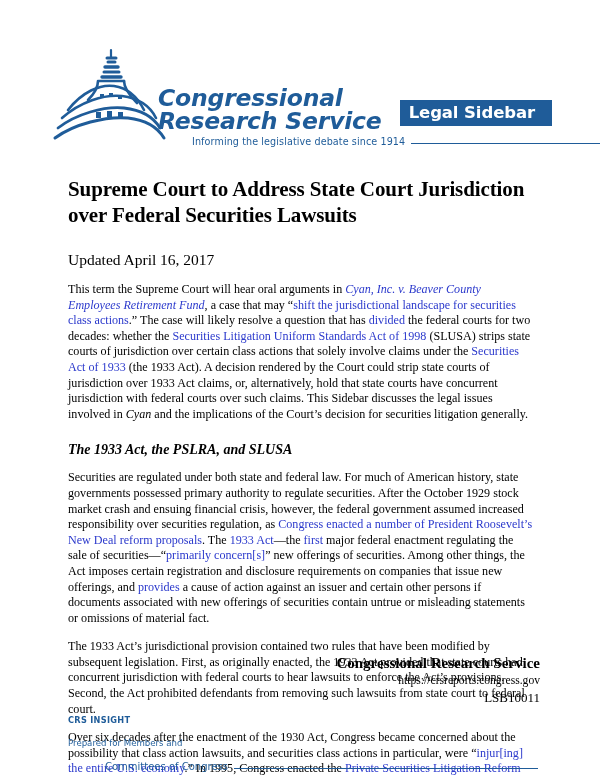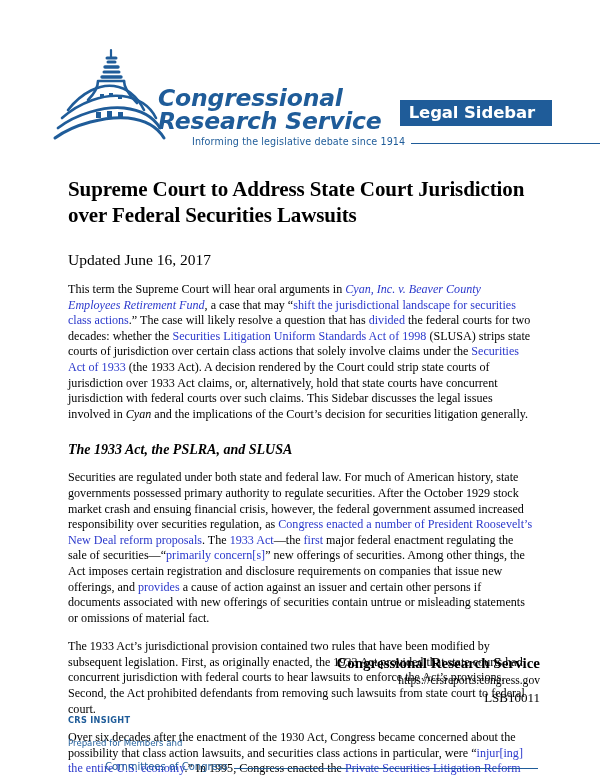--- a/index.html
+++ b/index.html
@@ -264,21 +264,21 @@
       <span class="tagline-rule"></span>
     </div>
 
     <div class="sidebar-badge">Legal Sidebar</div>
   </div>
 
   <div class="content">
 
     <h1 class="doc-title">Supreme Court to Address State Court Jurisdiction over Federal Securities Lawsuits</h1>
 
-    <p class="doc-date">Updated June 16, 2017</p>
+    <p class="doc-date">Updated April 16, 2017</p>
 
     <p class="body-par"><span>This term the Supreme Court will hear oral arguments in </span><a class="lnk-i" href="#">Cyan, Inc. v. Beaver County Employees Retirement Fund</a><span>, a case that may “</span><a class="lnk" href="#">shift the jurisdictional landscape for securities class actions</a><span>.” The case will likely resolve a question that has </span><a class="lnk" href="#">divided</a><span> the federal courts for two decades: whether the </span><a class="lnk" href="#">Securities Litigation Uniform Standards Act of 1998</a><span> (SLUSA) strips state courts of jurisdiction over certain class actions that solely involve claims under the </span><a class="lnk" href="#">Securities Act of 1933</a><span> (the 1933 Act). A decision rendered by the Court could strip state courts of jurisdiction over 1933 Act claims, or, alternatively, hold that state courts have concurrent jurisdiction with federal courts over such claims. This Sidebar discusses the legal issues involved in </span><span class="it">Cyan</span><span> and the implications of the Court’s decision for securities litigation generally.</span></p>
 
     <h2 class="section-head">The 1933 Act, the PSLRA, and SLUSA</h2>
 
     <p class="body-par"><span>Securities are regulated under both state and federal law. For much of American history, state governments possessed primary authority to regulate securities. After the October 1929 stock market crash and ensuing financial crisis, however, the federal government assumed increased responsibility over securities regulation, as </span><a class="lnk" href="#">Congress enacted a number of President Roosevelt’s New Deal reform proposals</a><span>. The </span><a class="lnk" href="#">1933 Act</a><span>—the </span><a class="lnk" href="#">first</a><span> major federal enactment regulating the sale of securities—“</span><a class="lnk" href="#">primarily concern[s]</a><span>” new offerings of securities. Among other things, the Act imposes certain registration and disclosure requirements on companies that issue new offerings, and </span><a class="lnk" href="#">provides</a><span> a cause of action against an issuer and certain other persons if documents associated with new offerings of securities contain untrue or misleading statements or omissions of material fact.</span></p>
 
     <p class="body-par">The 1933 Act’s jurisdictional provision contained two rules that have been modified by subsequent legislation. First, as originally enacted, the 1933 Act provided that state courts had concurrent jurisdiction with federal courts to hear lawsuits to enforce the Act’s provisions. Second, the Act prohibited defendants from removing such lawsuits from state court to federal court.</p>
 
     <p class="body-par"><span>Over six decades after the enactment of the 1930 Act, Congress became concerned about the possibility that class action lawsuits, and securities class actions in particular, were “</span><a class="lnk" href="#">injur[ing] the entire U.S. economy</a><span>.” In 1995, Congress enacted the </span><a class="lnk" href="#">Private Securities Litigation Reform Act</a></p>

